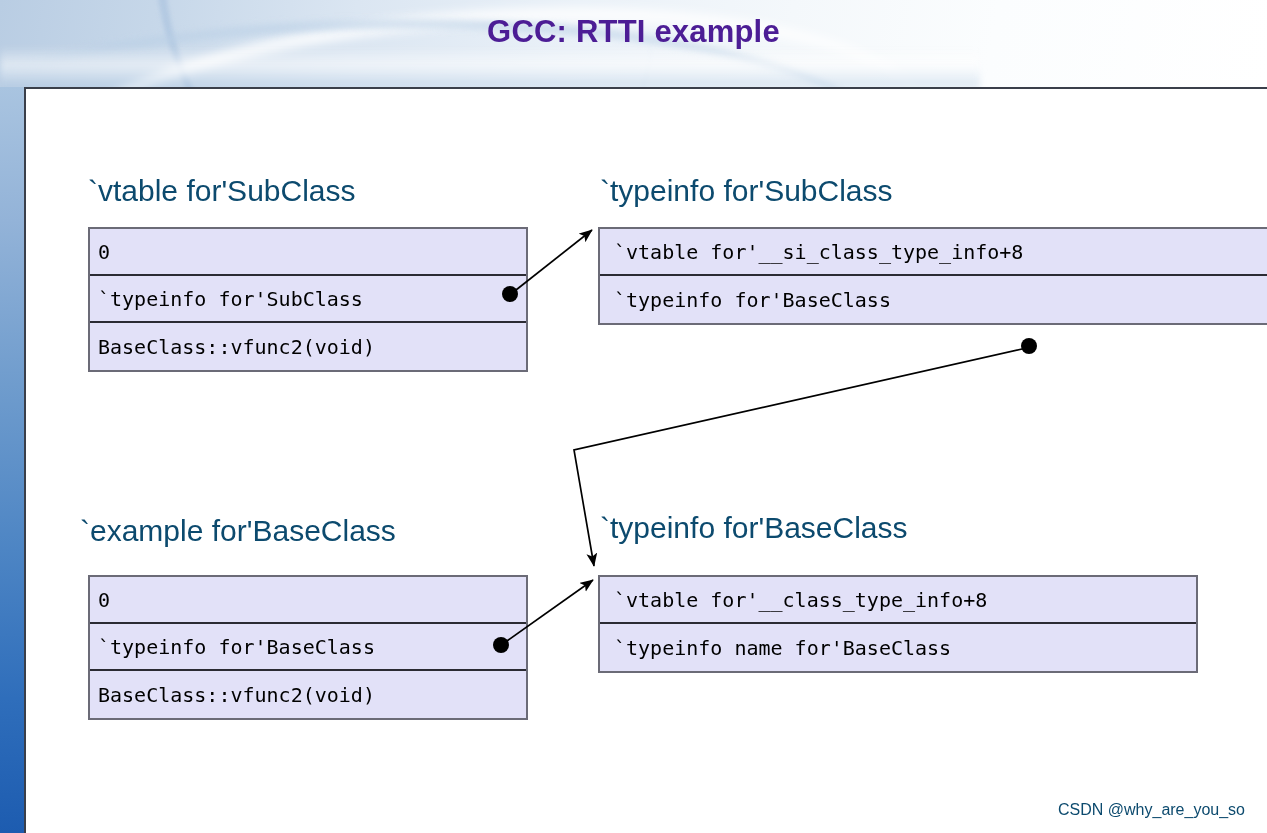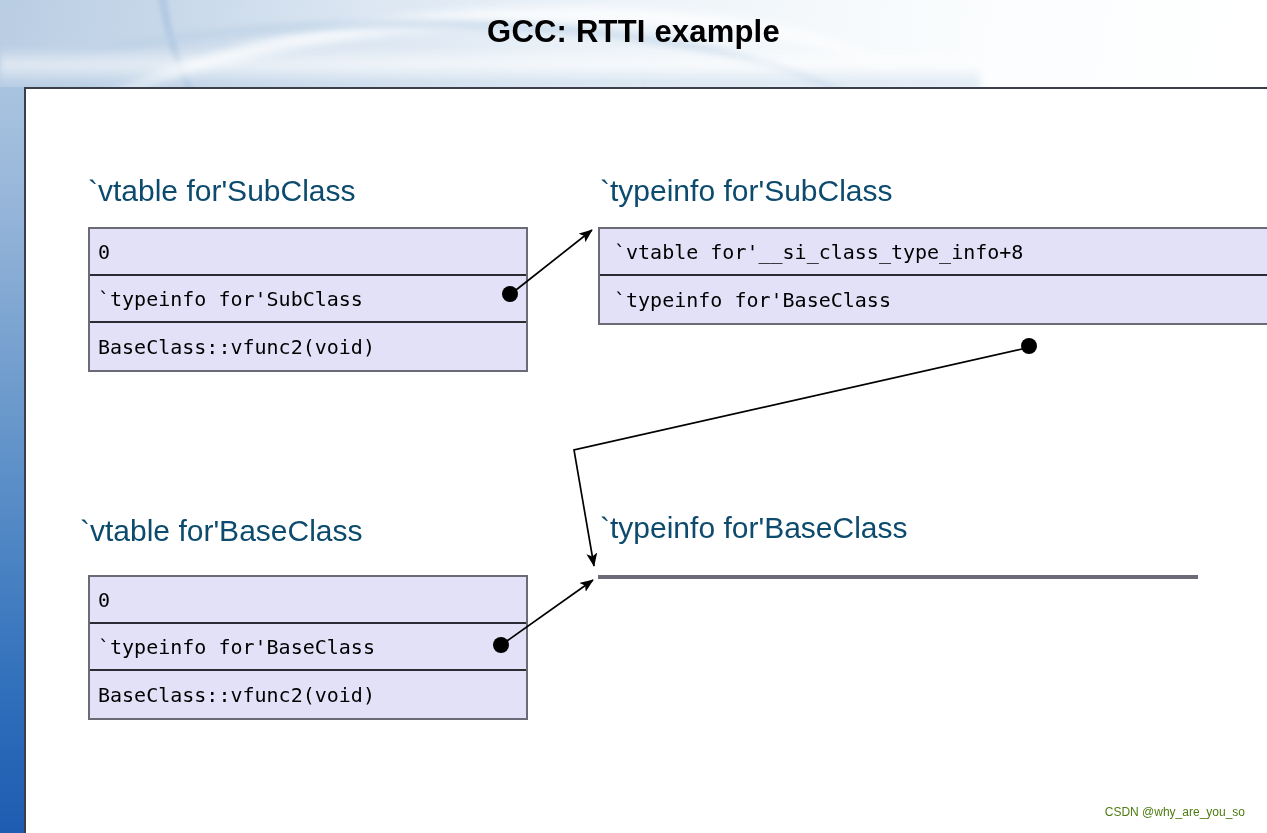--- a/index.html
+++ b/index.html
@@ -89,21 +89,21 @@
     filter: blur(3px);
   }
 
   #slide-title {
     position: absolute;
     left: 0; top: 14px;
     width: 1267px;
     text-align: center;
     font-size: 31px;
     font-weight: bold;
-    color: #000000;
+    color: #4c1d95;
     letter-spacing: 0.2px;
     z-index: 5;
   }
 
   
   #left-strip {
     position: absolute;
     left: 0; top: 87px;
     width: 24px; height: 746px;
     background: linear-gradient(180deg,
@@ -164,22 +164,22 @@
     left: 0; top: 0;
     width: 1267px; height: 833px;
     pointer-events: none;
     z-index: 20;
   }
 
   
   #watermark {
     position: absolute;
     right: 22px; bottom: 14px;
-    font-size: 12px;
-    color: #4d7c0f;
+    font-size: 16px;
+    color: #0c4a6e;
     white-space: nowrap;
     z-index: 30;
   }
 </style>
 </head>
 <body>
 
 <div id="header-band">
   <div class="swirl" id="swirl-a"></div>
   <div class="swirl" id="swirl-b"></div>
@@ -210,35 +210,41 @@
 <div class="group-heading" style="left:600px; top:176px;">`typeinfo for'SubClass</div>
 <div class="vtable" style="left:598px; top:227px; width:741px;text-align:center;">
   <div class="vrow" style="padding-left:14px;">
     <span>`vtable for'__si_class_type_info+8</span>
   </div>
   <div class="vrow" style="padding-left:14px;">
     <span>`typeinfo for'BaseClass</span>
   </div>
 </div>
 
-<div class="group-heading" style="left:80px; top:516px;">`vtable for'BaseClass</div>
+<div class="group-heading" style="left:80px; top:516px;">`example for'BaseClass</div>
 <div class="vtable" style="left:88px; top:575px; width:440px;">
   <div class="vrow">
     <span>0</span>
   </div>
   <div class="vrow">
     <span>`typeinfo for'BaseClass</span>
   </div>
   <div class="vrow">
     <span>BaseClass::vfunc2(void)</span>
   </div>
 </div>
 
 <div class="group-heading" style="left:600px; top:513px;">`typeinfo for'BaseClass</div>
 <div class="vtable" style="left:598px; top:575px; width:600px;">
+  <div class="vrow" style="padding-left:14px;">
+    <span>`vtable for'__class_type_info+8</span>
+  </div>
+  <div class="vrow" style="padding-left:14px;">
+    <span>`typeinfo name for'BaseClass</span>
+  </div>
 </div>
 
 <svg id="arrow-layer" viewBox="0 0 1267 833" xmlns="http://www.w3.org/2000/svg">
   <defs>
     <marker id="arrowhead" markerWidth="9" markerHeight="9" refX="7.5" refY="3.2" orient="auto" markerUnits="strokeWidth">
       <path d="M0,0 L8,3.2 L0,6.4 L1.8,3.2 z" fill="#000000"></path>
     </marker>
   </defs>
 
   <g>

